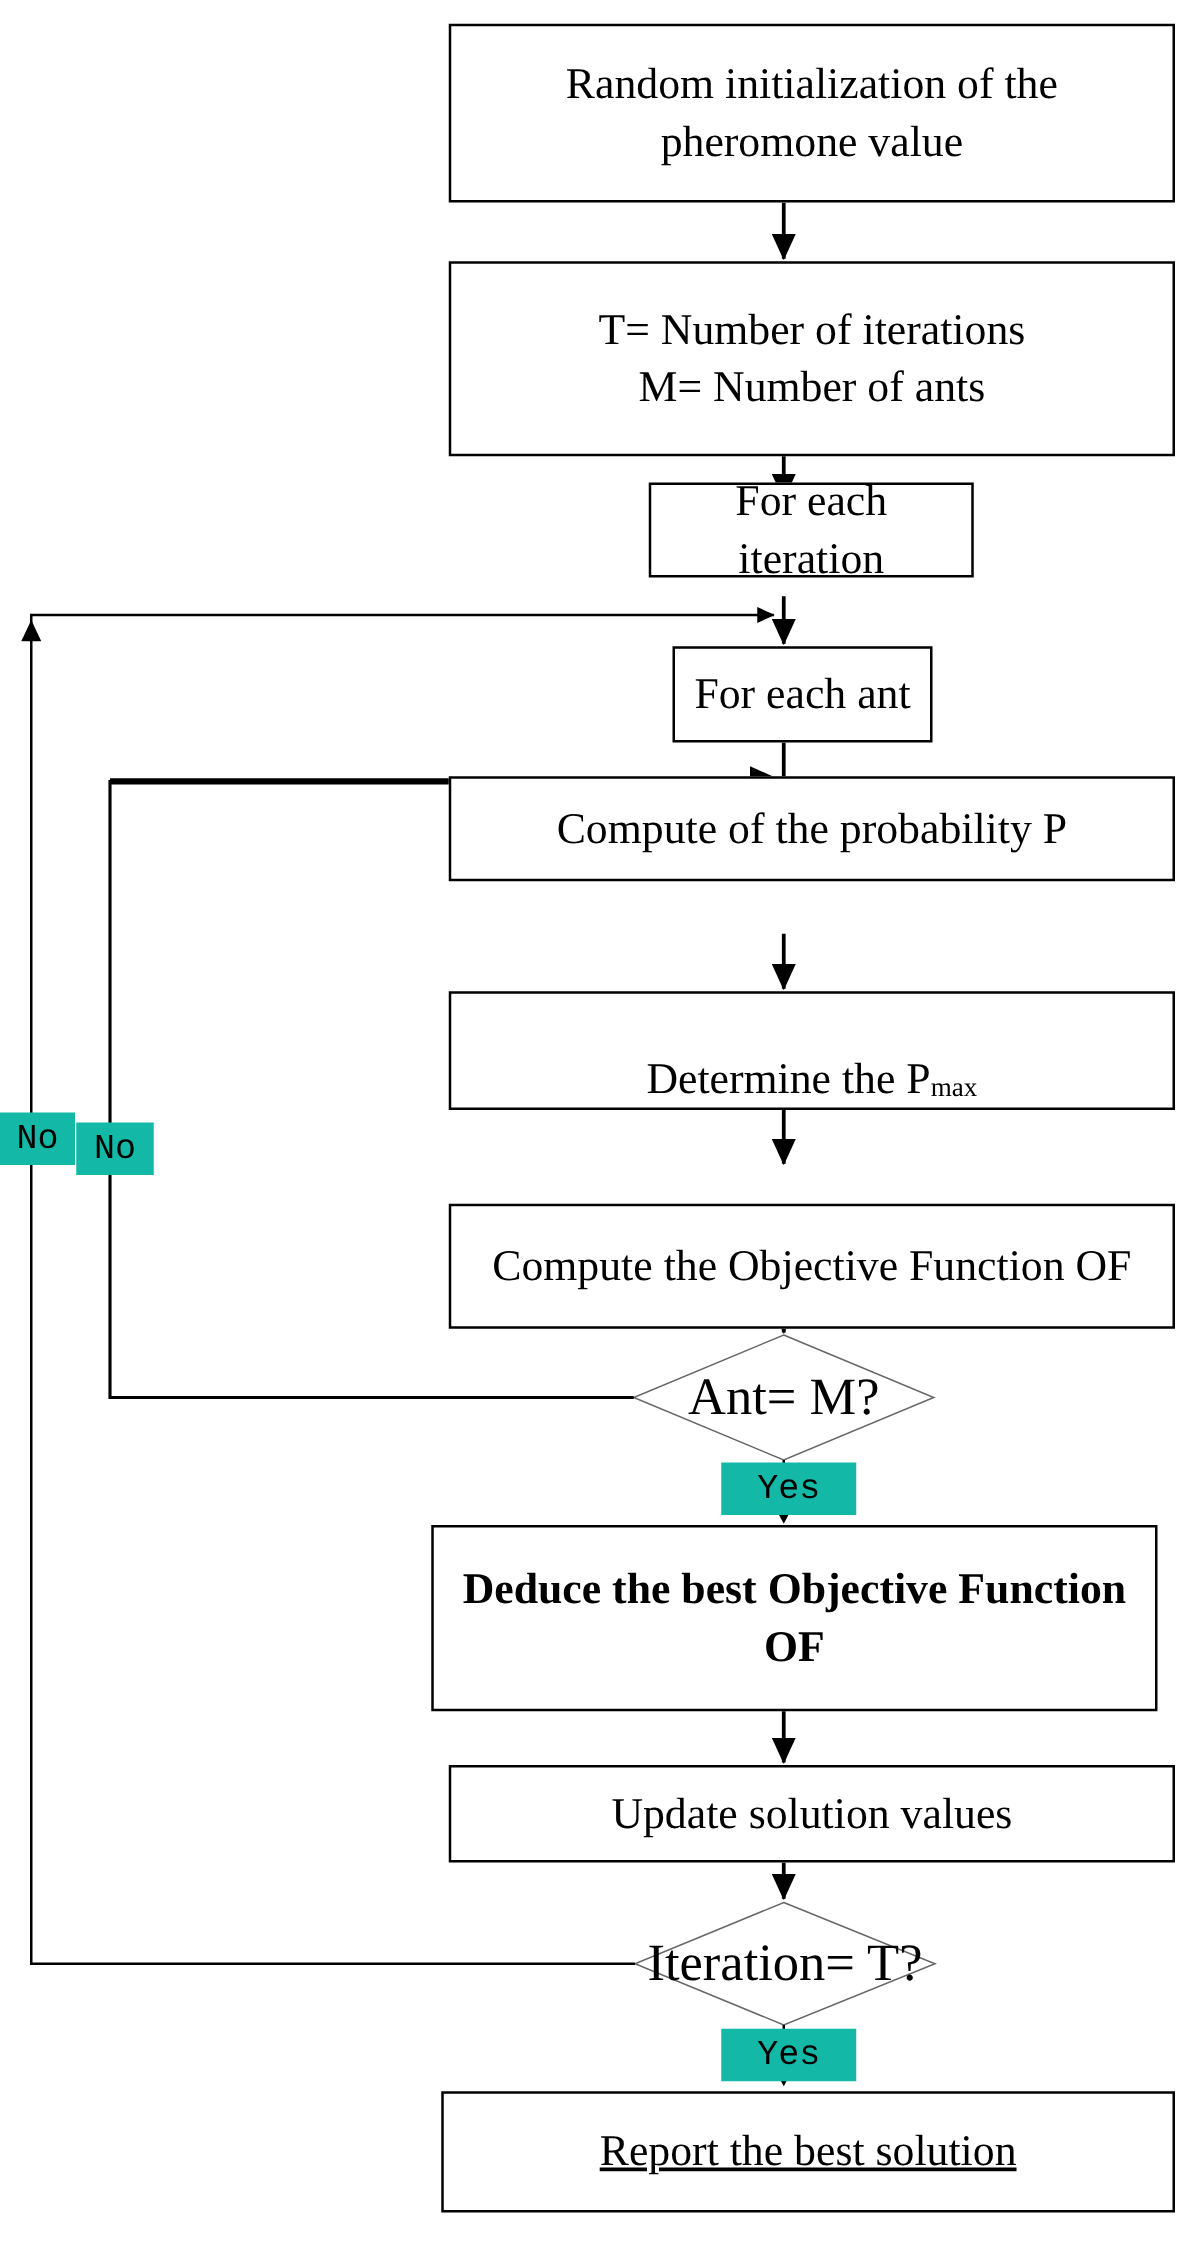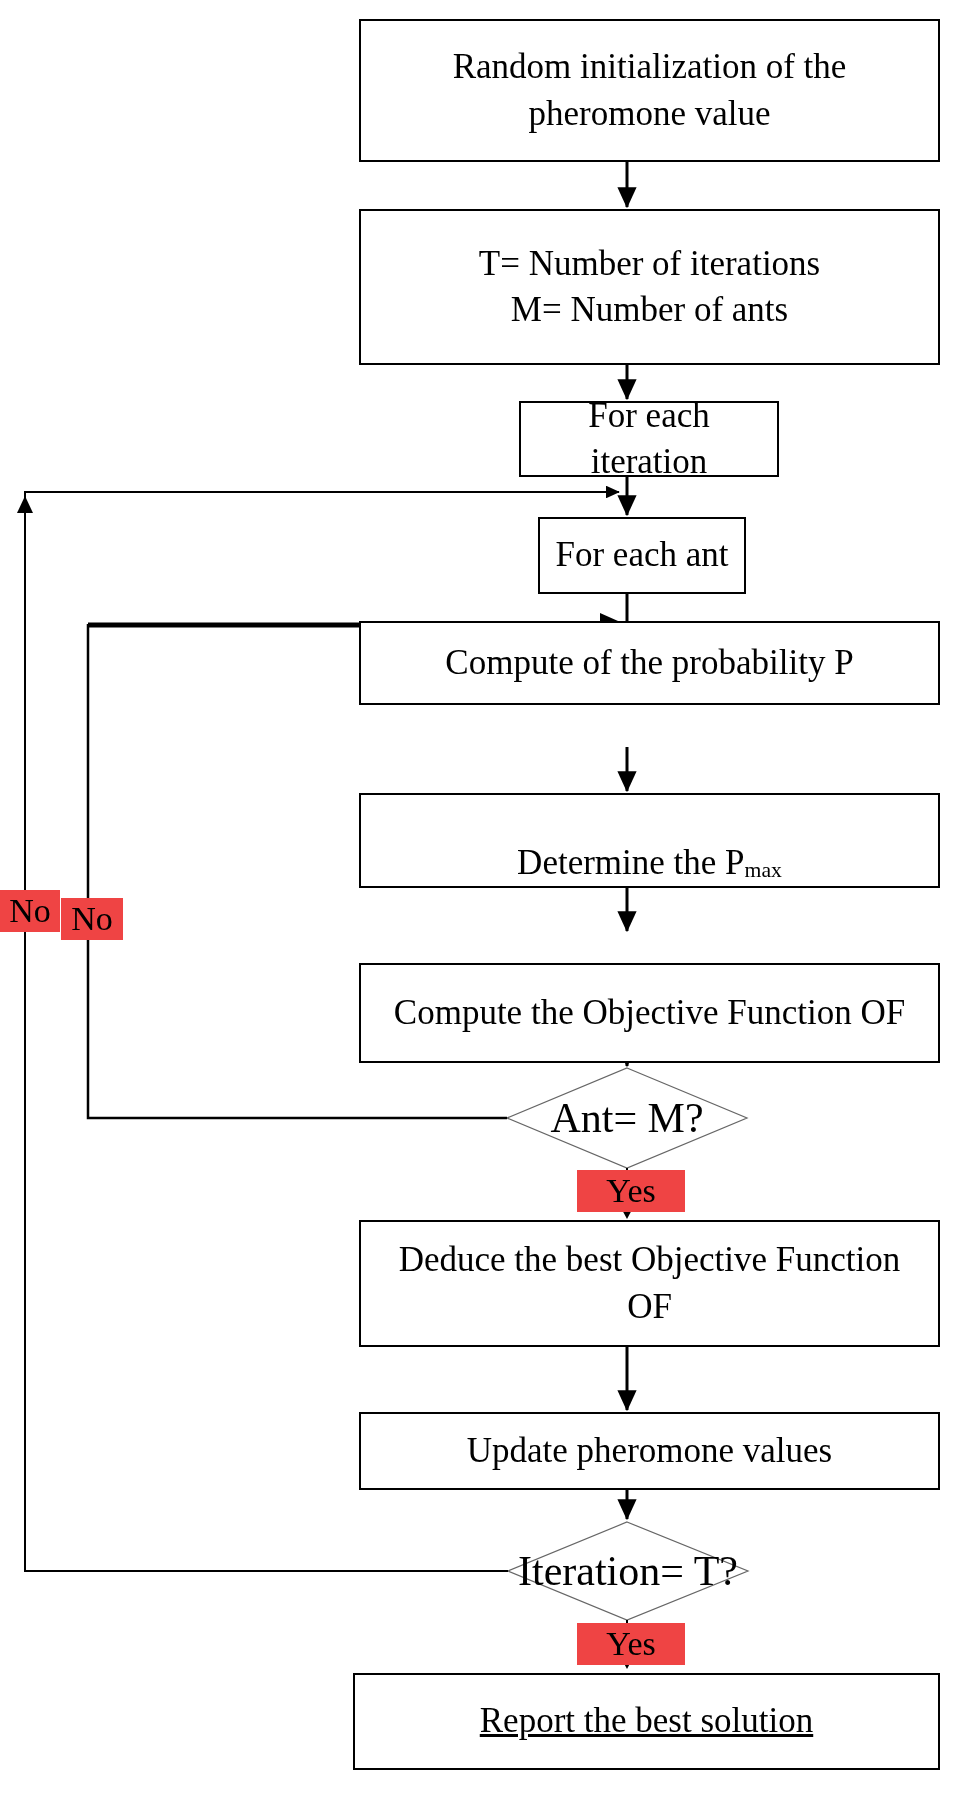--- a/index.html
+++ b/index.html
@@ -14,21 +14,21 @@
     box-sizing:border-box;display:flex;flex-direction:column;
     align-items:center;justify-content:center;text-align:center;
     font-size:35px;line-height:1.32;margin-left:22px;
   }
   .dlabel{
     position:absolute;z-index:3;display:flex;align-items:center;justify-content:center;
     text-align:center;font-size:42px;background:transparent;
   }
   .edge-label{
     position:absolute;z-index:3;display:flex;align-items:center;justify-content:center;
-    font-size:34px;background:#ef4444;padding:0 4px;
+    font-size:28px;background:#14b8a6;padding:0 4px;font-family:Liberation Mono, monospace;
   }
   .sub{font-size:0.62em;position:relative;top:0.14em;}
 </style>
 </head>
 <body>
 
 <div id="stage">
 
   <svg id="wires" width="956" height="1794" viewBox="0 0 956 1794">
     <defs>
@@ -66,48 +66,48 @@
   <div class="box" style="left:337px;top:19px;width:581px;height:143px;">
     <div>Random initialization of the</div>
     <div>pheromone value</div>
   </div>
 
   <div class="box" style="left:337px;top:209px;width:581px;height:156px;">
     <div>T= Number of iterations</div>
     <div>M= Number of ants</div>
   </div>
 
-  <div class="box" style="left:497px;top:401px;width:260px;height:76px;">
+  <div class="box" style="left:497px;top:386px;width:260px;height:76px;">
     <div>For each</div>
     <div>iteration</div>
   </div>
 
   <div class="box" style="left:516px;top:517px;width:208px;height:77px;">
     <div>For each ant</div>
   </div>
 
   <div class="box" style="left:337px;top:621px;width:581px;height:84px;">
     <div>Compute of the probability P</div>
   </div>
 
   <div class="box" style="left:337px;top:793px;width:581px;height:95px;justify-content:flex-end;">
     <div><span>Determine the P</span><span class="sub">max</span></div>
   </div>
 
   <div class="box" style="left:337px;top:963px;width:581px;height:100px;">
     <div>Compute the Objective Function OF</div>
   </div>
 
-  <div class="box" style="left:337px;top:1220px;width:581px;height:127px;">
+  <div class="box" style="left:323px;top:1220px;width:581px;height:149px;font-weight:bold;">
     <div>Deduce the best Objective Function</div>
     <div>OF</div>
   </div>
 
   <div class="box" style="left:337px;top:1412px;width:581px;height:78px;">
-    <div>Update pheromone values</div>
+    <div>Update solution values</div>
   </div>
 
   <div class="box" style="left:331px;top:1673px;width:587px;height:97px;text-decoration:underline;">
     <div>Report the best solution</div>
   </div>
 
   <div class="dlabel" style="left:507px;top:1092px;width:240px;height:52px;">Ant= M?</div>
   <div class="dlabel" style="left:508px;top:1545px;width:240px;height:52px;">Iteration= T?</div>
 
   <div class="edge-label" style="left:577px;top:1170px;width:100px;height:42px;">Yes</div>

